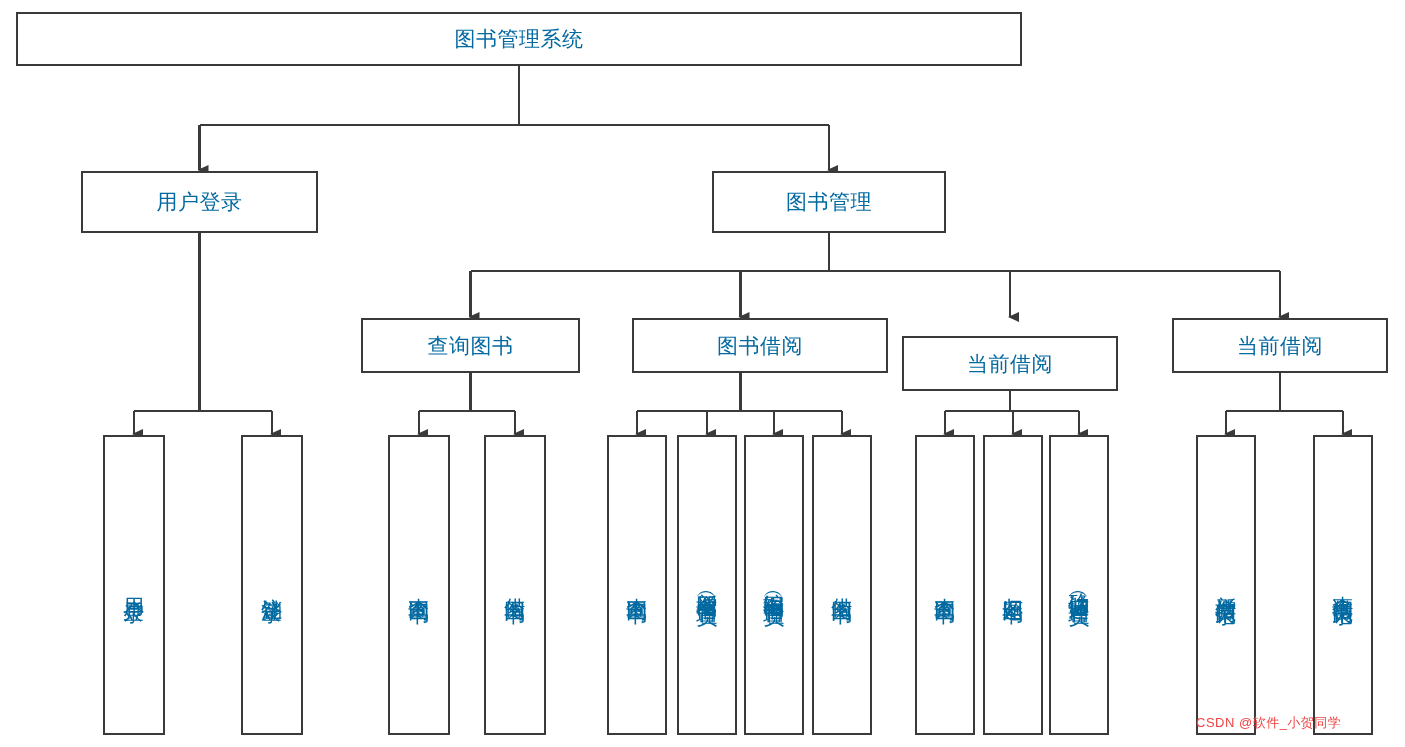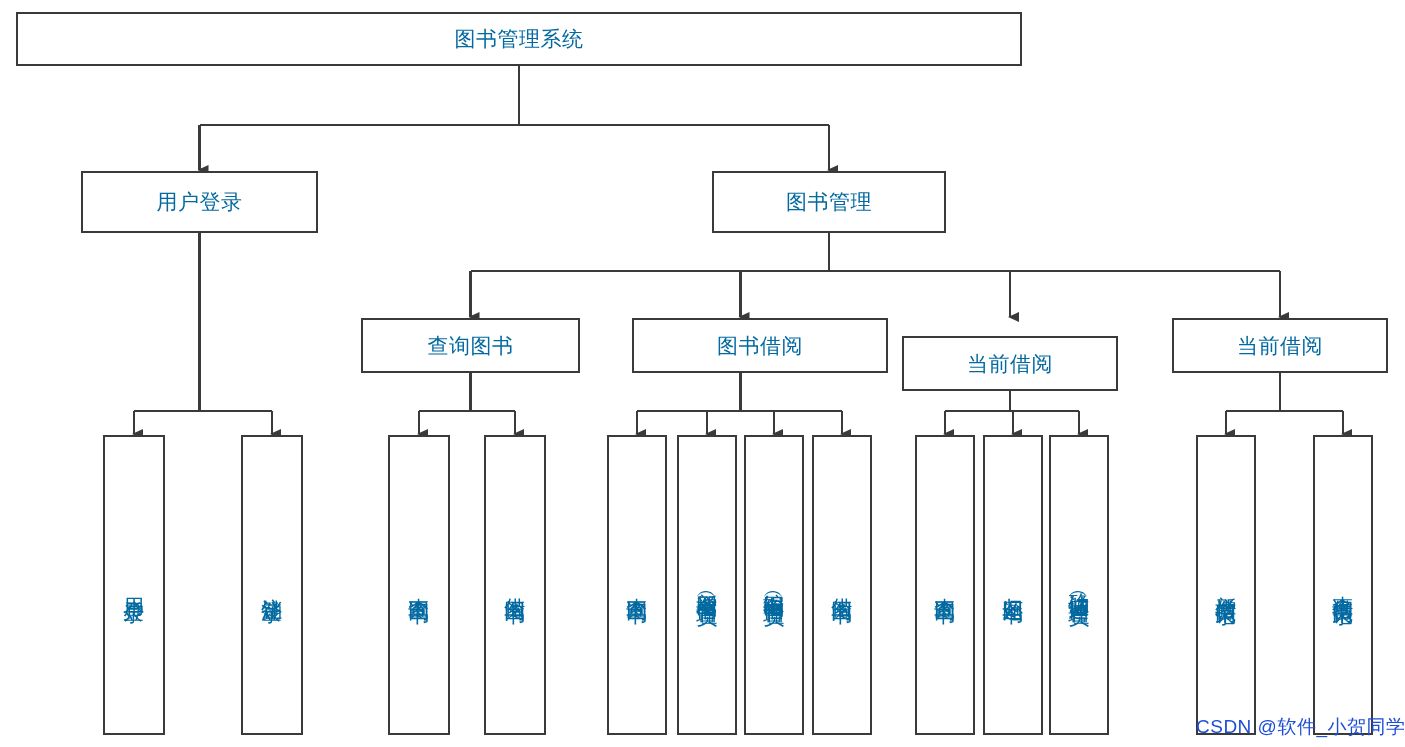--- a/index.html
+++ b/index.html
@@ -46,22 +46,22 @@
     text-orientation: upright;
     font-size: 21px;
     letter-spacing: 2px;
     padding: 4px 0;
   }
   .node.root {
     font-size: 21px;
   }
   .watermark {
     position: absolute;
-    color: #1d4ed8;
-    font-size: 19px;
+    color: #ef4444;
+    font-size: 13px;
     white-space: nowrap;
     letter-spacing: 0.5px;
   }
 </style>
 </head>
 <body>
 
 <div id="canvas">
   <svg id="wires" viewBox="0 0 1405 747">
     <defs>

